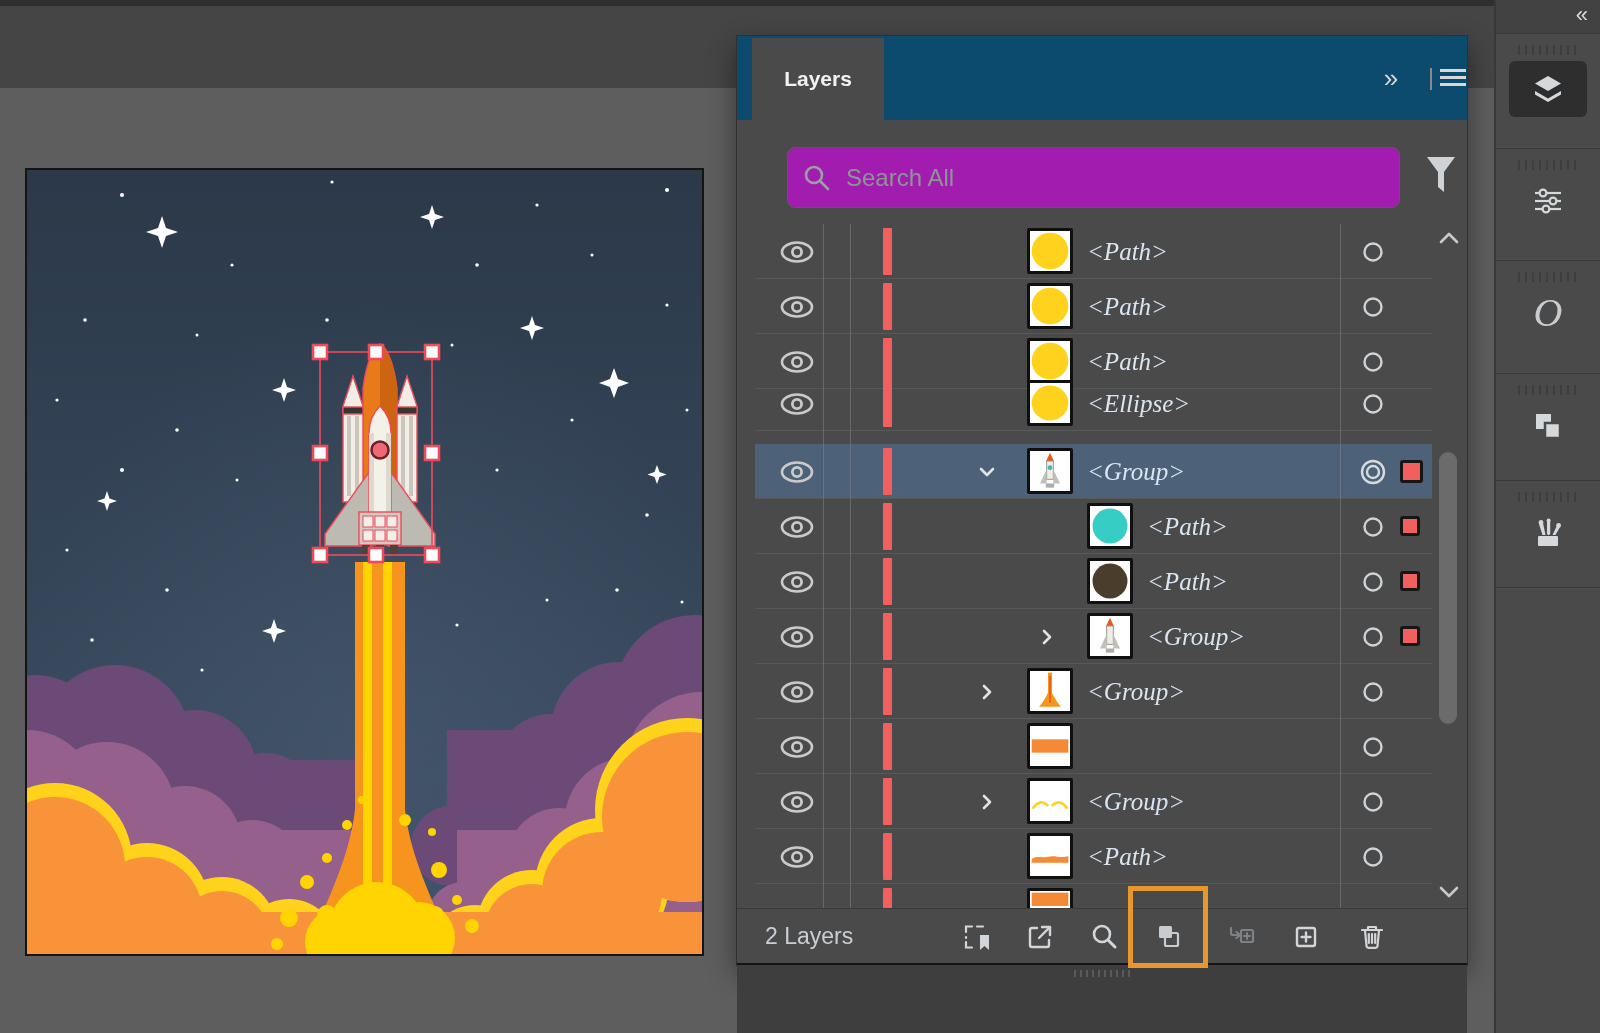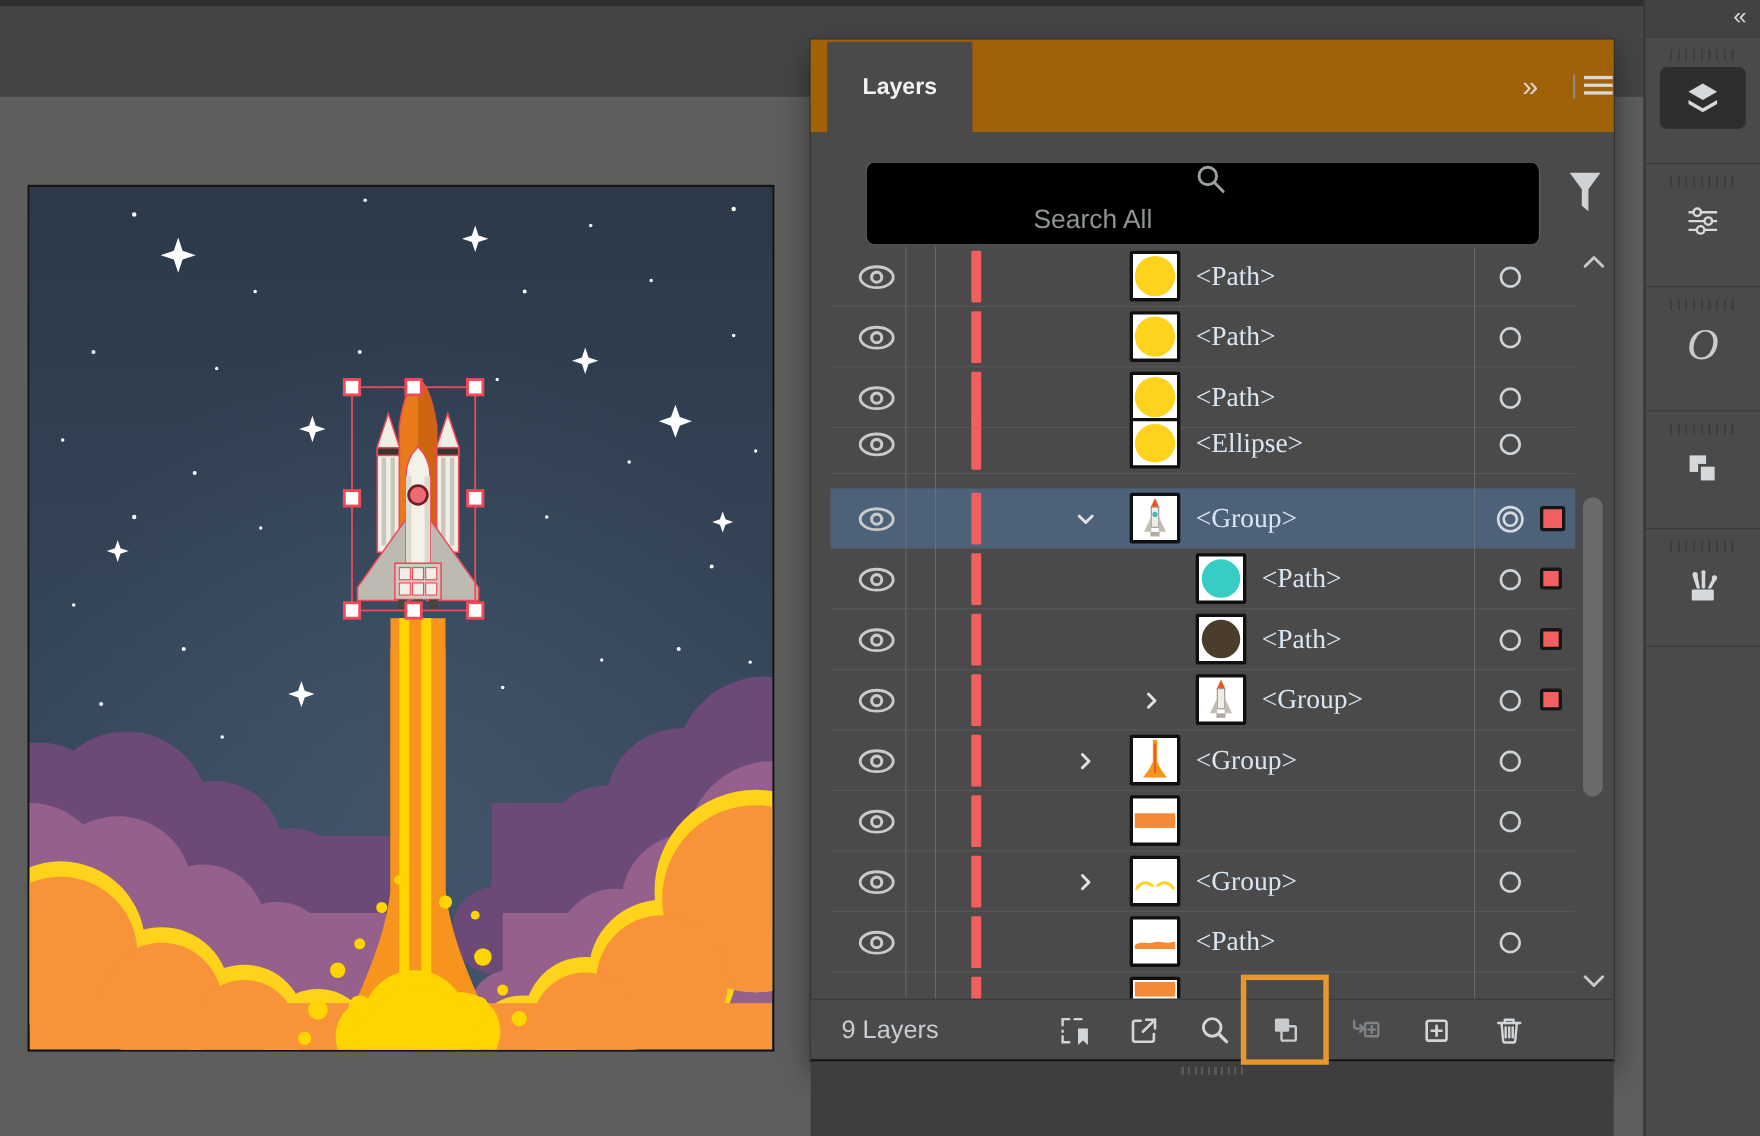--- a/index.html
+++ b/index.html
@@ -12,39 +12,39 @@
   .top-line{left:0;top:0;width:1600px;height:6px;background:#2F2F2F;}
   .top-band{left:0;top:6px;width:1600px;height:82px;background:#454545;}
 
   
   .artboard{left:25px;top:168px;width:679px;height:788px;border:2px solid #141414;}
   .artboard svg{display:block;}
 
   
   .panel{left:737px;top:36px;width:730px;height:929px;background:#4A4A4B;
          box-shadow:0 0 0 1px #303030, 0 10px 26px rgba(0,0,0,.45);}
-  .panel-header{position:absolute;left:0;top:0;width:730px;height:84px;background:#a16207;}
+  .panel-header{position:absolute;left:0;top:0;width:730px;height:84px;background:#0c4a6e;}
   .panel-tab{position:absolute;left:15px;top:2px;width:132px;height:82px;background:#4A4A4B;
              color:#F2F2F2;font-weight:bold;font-size:21px;line-height:82px;text-align:center;}
   .hdr-collapse{position:absolute;left:630px;top:30px;width:46px;height:26px;color:#D8D8D8;
                 font-size:26px;line-height:24px;letter-spacing:-2px;text-align:center;}
   .hdr-sep{position:absolute;left:693px;top:32px;width:2px;height:22px;background:#8A8A8A;}
   .hdr-menu{position:absolute;left:703px;top:33px;width:26px;height:20px;}
   .hdr-menu div{height:3px;background:#D8D8D8;margin-bottom:4px;}
 
-  .search-wrap{position:absolute;left:50px;top:111px;width:613px;height:76px;background:#000000;
-               border:1px solid #5C5C5C;border-radius:8px;display:flex;align-items:center;flex-direction:column;}
+  .search-wrap{position:absolute;left:50px;top:111px;width:613px;height:61px;background:#a21caf;
+               border:1px solid #5C5C5C;border-radius:8px;display:flex;align-items:center;}
   .search-wrap svg{margin-left:14px;flex:none;}
   .search-input{flex:1;margin-left:12px;margin-right:10px;background:transparent;border:none;outline:none;
                 color:#CFD4D8;font-size:24px;font-family:"Liberation Sans",sans-serif;}
   .search-input::placeholder{color:#8F9496;}
   .funnel{position:absolute;left:689px;top:120px;width:30px;height:42px;}
 
   
-  .rows{position:absolute;left:0;top:188px;width:730px;height:684px;overflow:hidden;}
+  .rows{position:absolute;left:0;top:188px;width:730px;height:684px;overflow:hidden;font-style:italic;}
   .vdiv{position:absolute;top:0;height:100%;width:1px;background:rgba(130,130,132,.55);z-index:5;}
   .row{position:absolute;left:18px;width:677px;height:55px;border-bottom:1px solid #57585A;}
   .row.sel{background:#4D6278;}
   .eye{position:absolute;left:22px;top:15px;width:40px;height:26px;}
   .redbar{position:absolute;left:128px;top:4px;width:9px;height:47px;background:#F25F5F;border-radius:1px;}
   .chev{position:absolute;top:16px;width:24px;height:24px;}
   .thumb{position:absolute;top:4px;width:46px;height:46px;background:#FFFFFF;border:3px solid #101010;
          border-radius:2px;}
   .thumb svg{display:block;}
   .lbl{position:absolute;top:0;height:55px;line-height:55px;font-family:"Liberation Serif",serif;
@@ -571,21 +571,21 @@
       <svg class="scroll-arrow arrow-up" viewBox="0 0 24 20">
           <polyline points="4,14 12,6 20,14" fill="none" stroke="#C9C9C9" stroke-width="2.6" stroke-linecap="round" stroke-linejoin="round"></polyline>
         </svg>
       <div class="scroll-thumb"></div>
       <svg class="scroll-arrow arrow-down" viewBox="0 0 24 20">
           <polyline points="4,6 12,14 20,6" fill="none" stroke="#C9C9C9" stroke-width="2.6" stroke-linecap="round" stroke-linejoin="round"></polyline>
         </svg>
     </div>
 
     <div class="bottombar">
-      <div class="status">9 Layers</div>
+      <div class="status">2 Layers</div>
 
       <svg class="ftool" style="left:224px" viewBox="0 0 34 34">
         <g fill="none" stroke="#D2D6D8" stroke-width="2.2" stroke-linecap="round">
           <path d="M5,12 V6.5 H11"></path>
             <path d="M5,22 V27.5 H11"></path>
             <path d="M16,6.5 H22"></path>
             <path d="M5,17 V18"></path>
         </g>
         <path d="M19,15 h9 v15 l-4.5,-4 -4.5,4 z" fill="#D2D6D8"></path>
       </svg>

